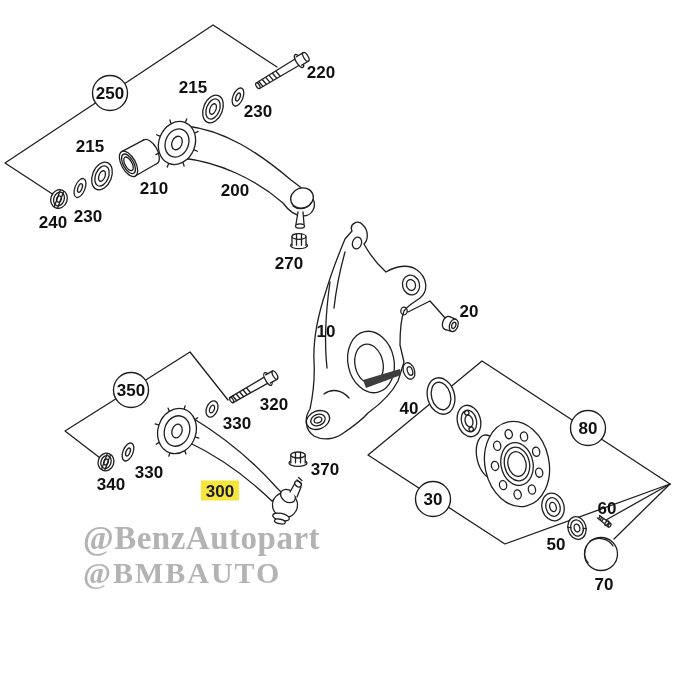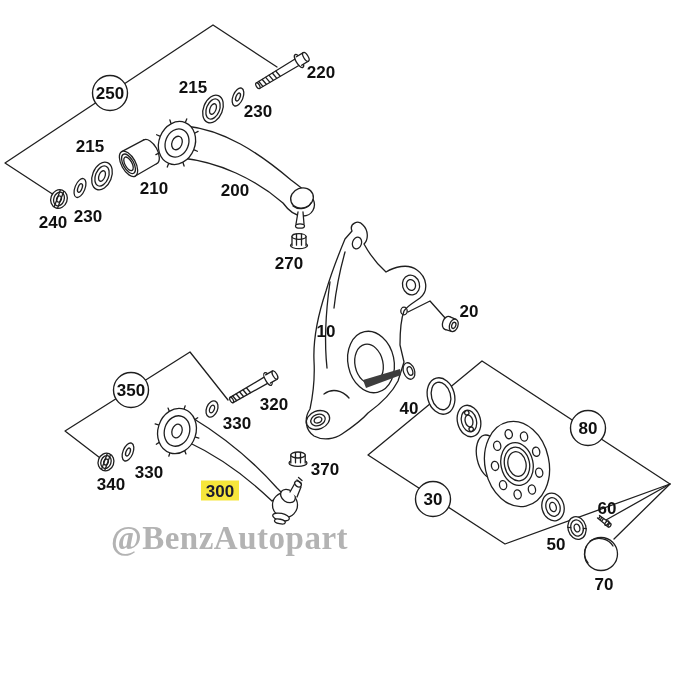--- a/index.html
+++ b/index.html
@@ -349,14 +349,15 @@
         </g>
         <g>
           <text x="556" y="544" dy="0.35em" class="plabel">50</text>
         </g>
         <g>
           <text x="604" y="584" dy="0.35em" class="plabel">70</text>
         </g>
       </g>
   </svg>
 
-  <div class="wm wm1" style="left: 83px; top: 522px; margin-left: 28px;">@BenzAutopart</div>
+  <div class="wm wm1" style="left: 83px; top: 522px;">@BenzAutopart</div>
+  <div class="wm wm2" style="left: 83px; top: 558px;">@BMBAUTO</div>
 </div>
 
 </body></html>

